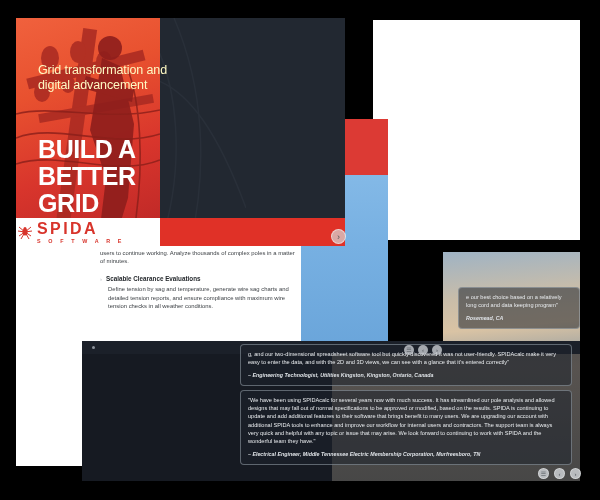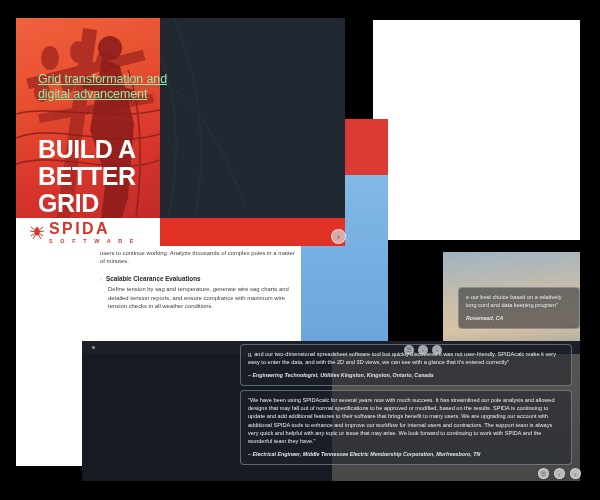--- a/index.html
+++ b/index.html
@@ -53,28 +53,27 @@
     width: 185px; height: 228px;
     background: #222831;
     overflow: hidden;
   }
   .hero-right-ghost {
     position: absolute; left: -10px; top: 0;
     opacity: .30;
   }
   .hero-eyebrow {
     position: absolute;
-    left: 22px; top: 54px;
+    left: 22px; top: 45px;
     width: 152px;
-    color: #86efac;
+    color: #fef9c3;
     font-size: 12.5px;
     line-height: 15px;
     font-weight: 400;
     letter-spacing: -0.1px;
-    text-decoration: underline;
   }
   .hero-title {
     position: absolute;
     left: 22px; top: 98px;
     width: 165px;
     color: #ffffff;
     font-size: 25px;
     line-height: 27px;
     font-weight: 700;
     letter-spacing: -0.4px;
@@ -91,21 +90,20 @@
     left: 0; top: 200px;
     width: 144px; height: 46px;
     background: #ffffff;
   }
   .spida-logo {
     position: absolute;
     left: 17px; top: 221px;
     display: flex;
     align-items: center;
     gap: 4px;
-    padding-left: 12px;
   }
   .spida-text { line-height: 1; }
   .spida-name {
     color: #d8342b;
     font-size: 16px;
     font-weight: 700;
     letter-spacing: 2.4px;
   }
   .spida-sub {
     color: #d8342b;

